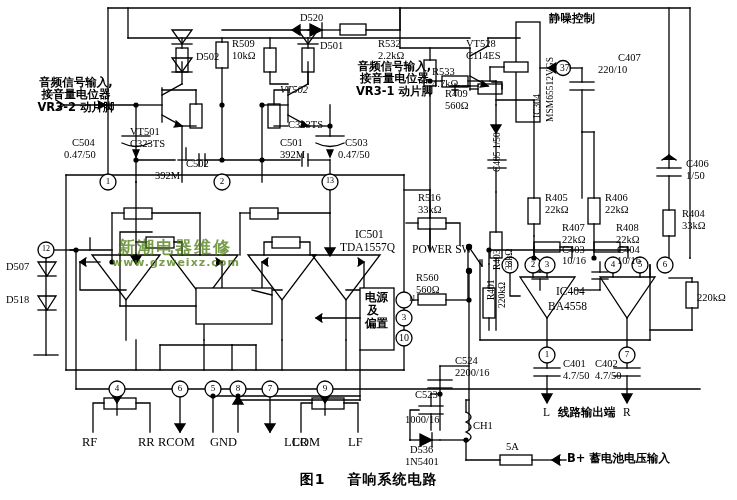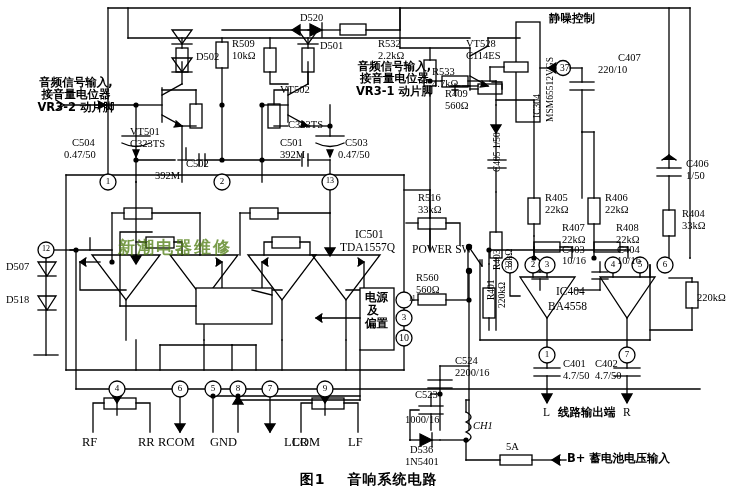--- a/index.html
+++ b/index.html
@@ -484,21 +484,21 @@
 
 <div class="lbl s10" style="left:232px;top:38px;">R509</div>
 <div class="lbl s10" style="left:232px;top:50px;">10kΩ</div>
 
 <div class="lbl s10" style="left:378px;top:38px;">R532</div>
 <div class="lbl s10" style="left:378px;top:50px;">2.2kΩ</div>
 
 <div class="lbl s10" style="left:130px;top:126px;">VT501</div>
 <div class="lbl s10" style="left:130px;top:138px;">C323TS</div>
 
-<div class="lbl s10" style="left:280px;top:84px;">VT502</div>
+<div class="lbl s10" style="left:280px;top:84px;font-style:italic;">VT502</div>
 <div class="lbl s10" style="left:288px;top:119px;">C323TS</div>
 
 <div class="lbl s10" style="left:72px;top:137px;">C504</div>
 <div class="lbl s10" style="left:64px;top:149px;">0.47/50</div>
 
 <div class="lbl s10" style="left:186px;top:158px;">C502</div>
 <div class="lbl s10" style="left:155px;top:170px;">392M</div>
 
 <div class="lbl s10" style="left:280px;top:137px;">C501</div>
 <div class="lbl s10" style="left:280px;top:149px;">392M</div>
@@ -577,21 +577,21 @@
 
 <div class="lbl s9 vert" style="left:486px;top:300px;transform:rotate(-90deg);">R401</div>
 <div class="lbl s9 vert" style="left:497px;top:308px;transform:rotate(-90deg);">220kΩ</div>
 
 <div class="lbl s10" style="left:455px;top:355px;">C524</div>
 <div class="lbl s10" style="left:455px;top:367px;">2200/16</div>
 
 <div class="lbl s10" style="left:415px;top:389px;">C523</div>
 <div class="lbl s10" style="left:405px;top:414px;">1000/16</div>
 
-<div class="lbl s10" style="left:473px;top:420px;font-style:italic;">CH1</div>
+<div class="lbl s10" style="left:473px;top:420px;">CH1</div>
 
 <div class="lbl s10" style="left:410px;top:444px;">D536</div>
 <div class="lbl s10" style="left:405px;top:456px;">1N5401</div>
 
 <div class="lbl s10" style="left:506px;top:441px;">5A</div>
 <div class="lbl cn s11" style="left:567px;top:452px;">B+ 蓄电池电压输入</div>
 
 <div class="lbl s10" style="left:563px;top:358px;">C401</div>
 <div class="lbl s10" style="left:563px;top:370px;">4.7/50</div>
 
@@ -627,20 +627,21 @@
 
 <div class="lbl s12" style="left:82px;top:436px;">RF</div>
 <div class="lbl s12" style="left:138px;top:436px;">RR</div>
 <div class="lbl s12" style="left:158px;top:436px;">RCOM</div>
 <div class="lbl s12" style="left:210px;top:436px;">GND</div>
 <div class="lbl s12" style="left:250px;top:436px;margin-left:34px;">LCOM</div>
 <div class="lbl s12" style="left:292px;top:436px;">LR</div>
 <div class="lbl s12" style="left:348px;top:436px;">LF</div>
 
 <div class="wm" style="left:118px;top:236px;font-size:17px;letter-spacing:2px;">新潮电器维修</div>
+<div class="wm" style="left:112px;top:256px;font-size:11px;letter-spacing:1px;">www.gzweixz.com</div>
 
 <div style="position:absolute;left:0;top:470px;width:737px;text-align:center;">
   <span class="cn" style="font-size:14px;letter-spacing:1px;">图1</span>
   <span style="display:inline-block;width:14px;"></span>
   <span class="cn" style="font-size:14px;letter-spacing:1px;">音响系统电路</span>
 </div>
 
 </div>
 
 </body></html>

